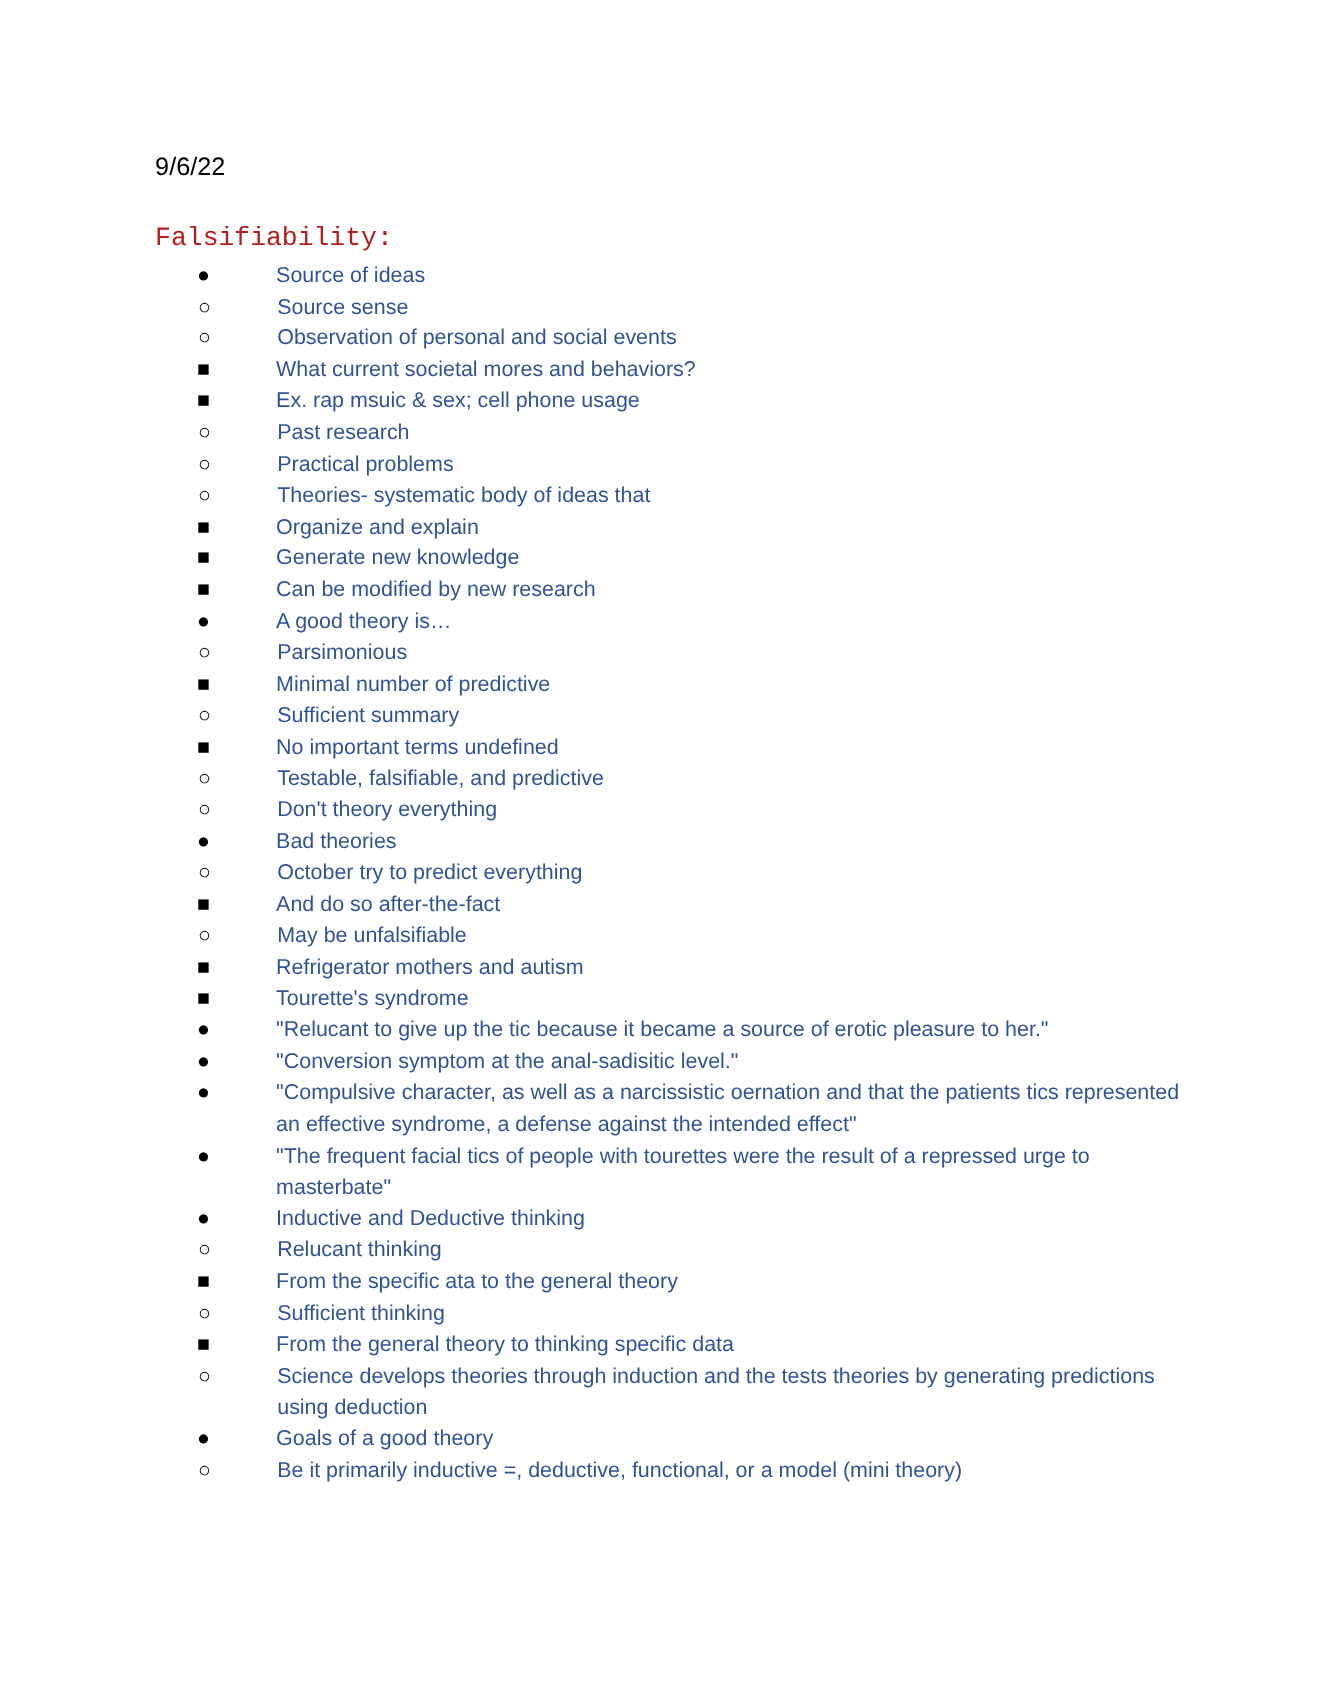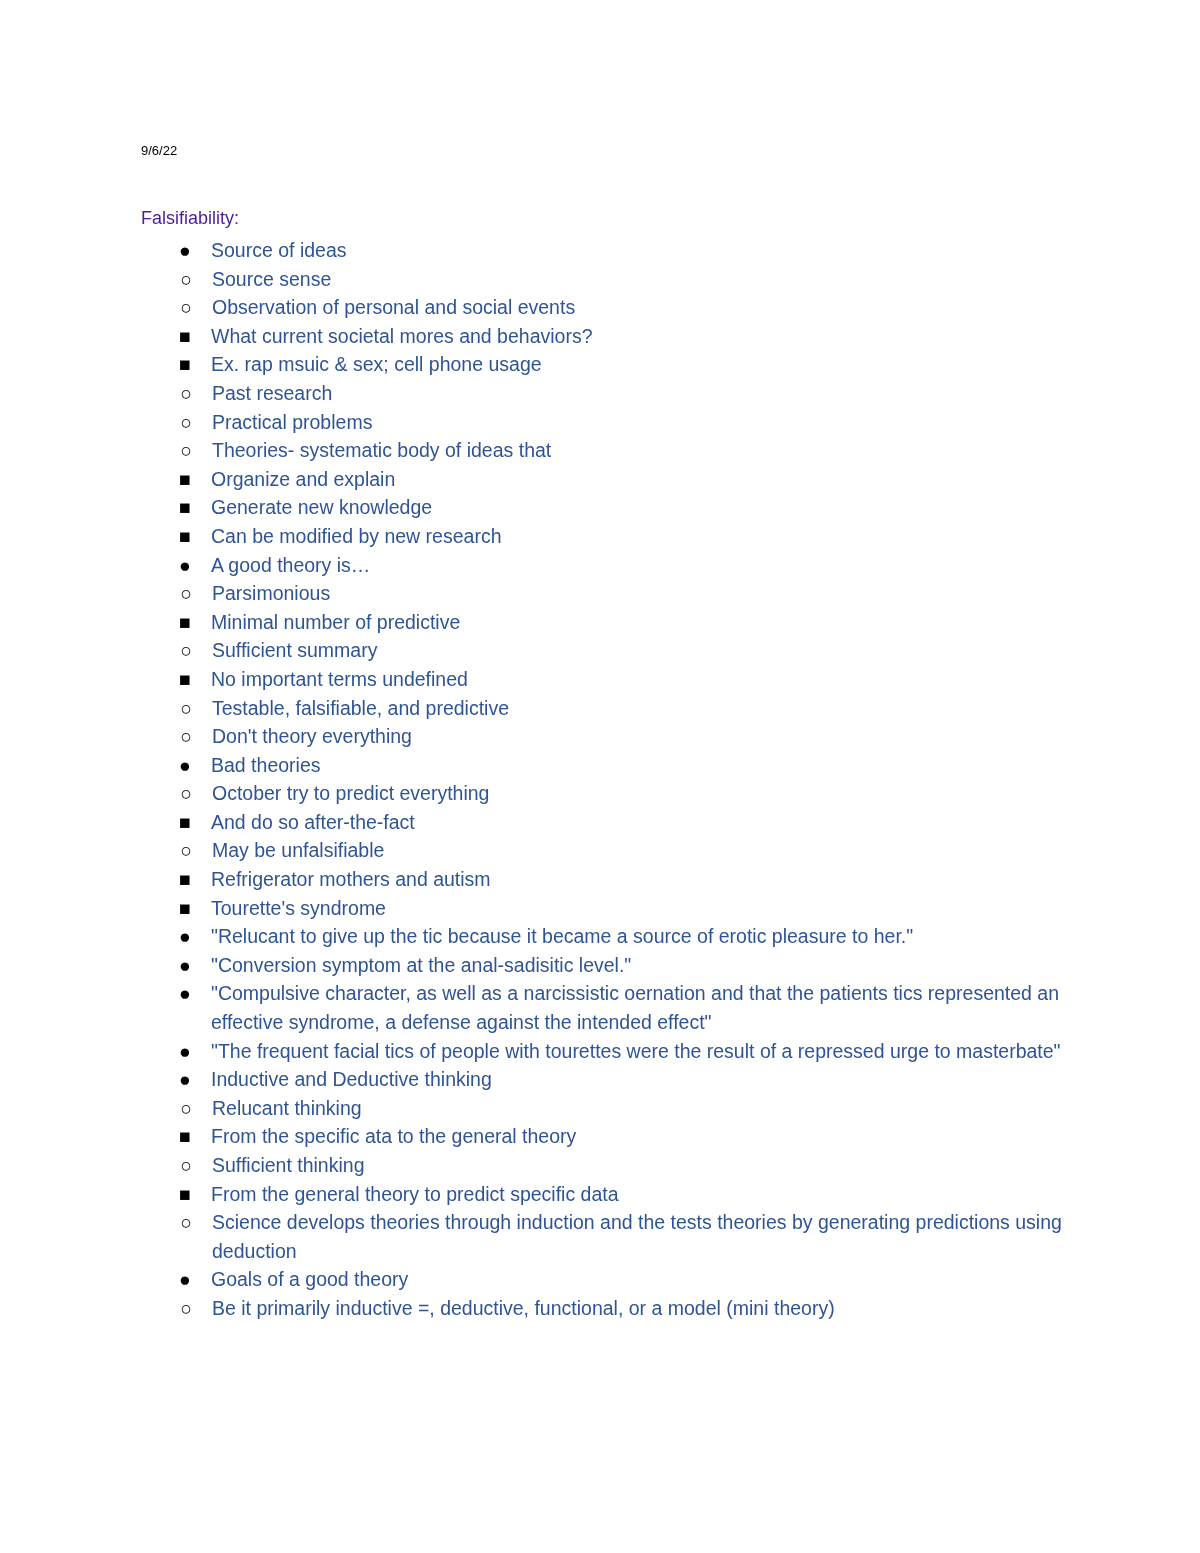--- a/index.html
+++ b/index.html
@@ -19,31 +19,32 @@
     position: relative;
     width: 1200px;
     height: 1553px;
     background: #ffffff;
     box-sizing: border-box;
     padding: 138px 110px 0 141px;
   }
 
   .doc-date {
     color: #000000;
-    font-size: 13px;
+    font-size: 23px;
     line-height: 26px;
     margin: 0 0 41px 0;
     letter-spacing: 0px;
   }
 
   .section-heading {
-    color: #4c1d95;
-    font-size: 18px;
+    color: #b91c1c;
+    font-size: 24px;
     line-height: 26px;
     margin: 0 0 5px 0;
+    font-family: Liberation Mono, monospace;
   }
 
   ul.outline {
     list-style: none;
     margin: 0;
     padding: 0;
   }
 
   ul.outline ul {
     list-style: none;
@@ -67,20 +68,21 @@
     top: 0;
     color: #000000;
     font-size: 19.5px;
     line-height: 28.6px;
     text-align: left;
     width: 22px;
   }
 
   li.node > .row > .text {
     display: block;
+    margin-left: 40px;
   }
 
   
   .lvl1 > .row { padding-left: 70px; }
   .lvl1 > .row > .marker { left: 38px; font-size: 15px; }
 
   
   .lvl2 > .row { padding-left: 71px; }
   .lvl2 > .row > .marker { left: 39px; font-size: 15px; }
 
@@ -316,21 +318,21 @@
           </li>
           <li class="node lvl2">
             <div class="row">
               <span class="marker">○</span>
               <span class="text">Sufficient thinking</span>
             </div>
             <ul>
               <li class="node lvl3">
                 <div class="row">
                   <span class="marker">■</span>
-                  <span class="text">From the general theory to predict specific data</span>
+                  <span class="text">From the general theory to thinking specific data</span>
                 </div>
               </li>
             </ul>
           </li>
           <li class="node lvl2">
             <div class="row">
               <span class="marker">○</span>
               <span class="text">Science develops theories through induction and the tests theories by generating predictions using deduction</span>
             </div>
           </li>

